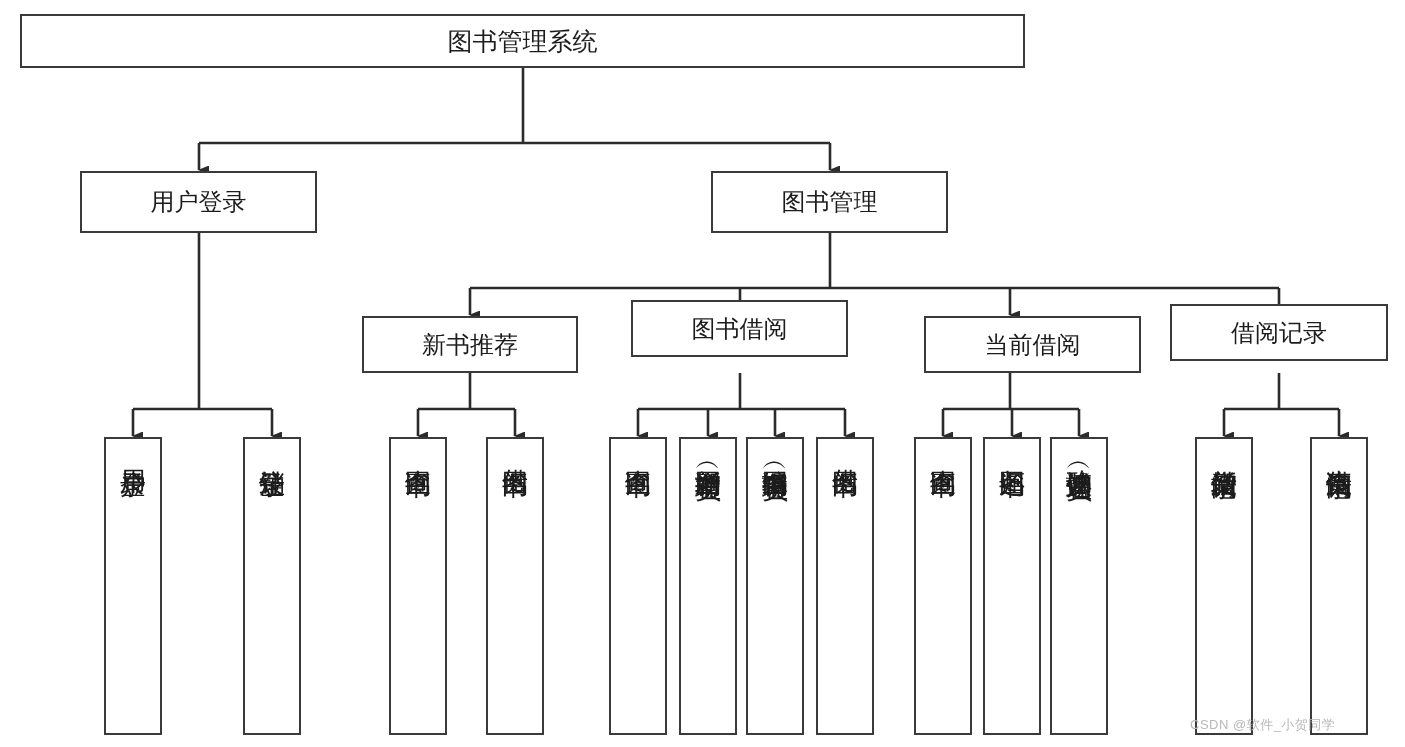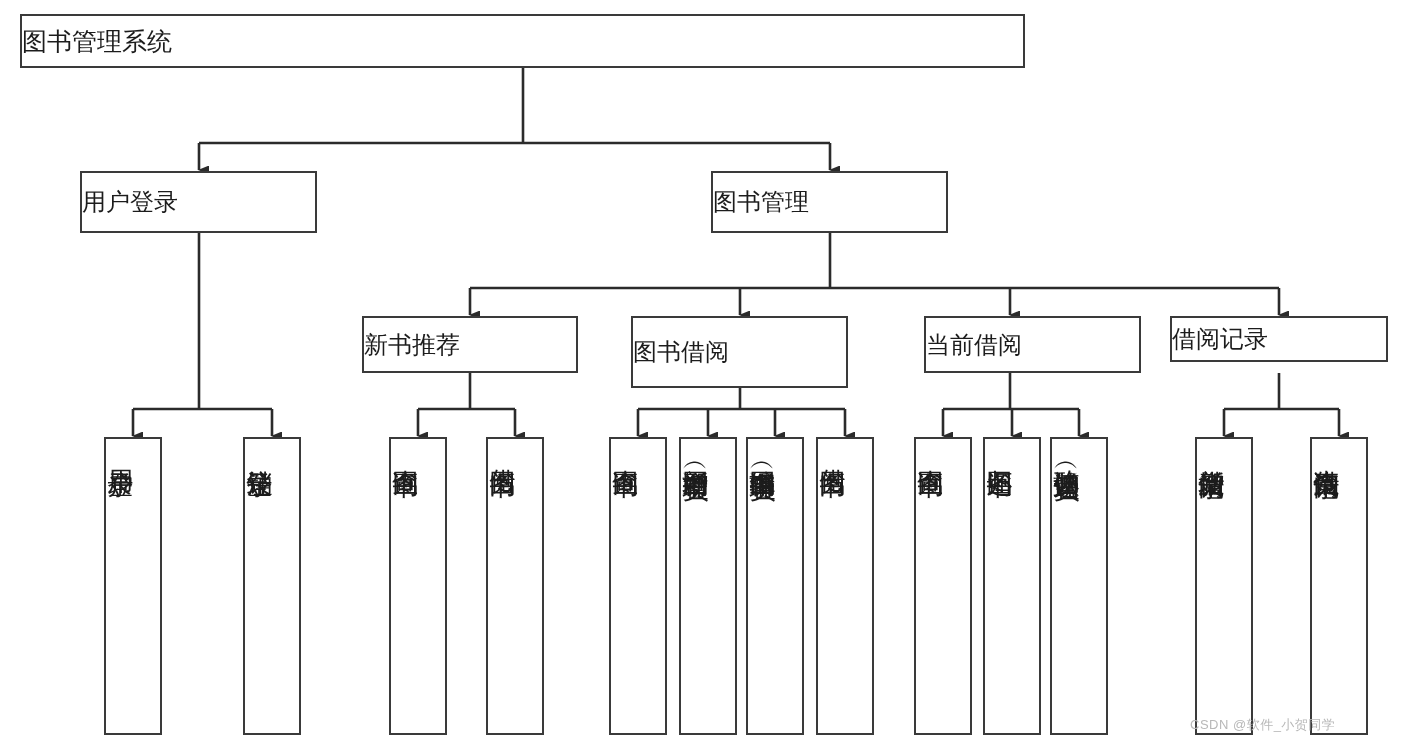--- a/index.html
+++ b/index.html
@@ -25,20 +25,21 @@
     height: 747px;
     pointer-events: none;
   }
   .node {
     position: absolute;
     box-sizing: border-box;
     background: #ffffff;
     border: 2px solid #3a3a3a;
     display: flex;
     align-items: center;
+    justify-content: center;
     color: #1c1c1c;
     z-index: 2;
   }
   .node .label {
     display: block;
     text-align: center;
     line-height: 1.15;
     white-space: nowrap;
   }
   .node.root .label { font-size: 25px; }
@@ -119,27 +120,27 @@
       </div>
       <div class="node l1" style="left: 80px; top: 171px; width: 237px; height: 62px;">
         <span class="label">用户登录</span>
       </div>
       <div class="node l1" style="left: 711px; top: 171px; width: 237px; height: 62px;">
         <span class="label">图书管理</span>
       </div>
       <div class="node l2" style="left: 362px; top: 316px; width: 216px; height: 57px;">
         <span class="label">新书推荐</span>
       </div>
-      <div class="node l2" style="left: 631px; top: 316px; width: 217px; height: 72px;">
+      <div class="node l2" style="left: 631px; top: 300px; width: 217px; height: 57px;">
         <span class="label">图书借阅</span>
       </div>
       <div class="node l2" style="left: 924px; top: 316px; width: 217px; height: 57px;">
         <span class="label">当前借阅</span>
       </div>
-      <div class="node l2" style="left: 1170px; top: 316px; width: 218px; height: 46px;">
+      <div class="node l2" style="left: 1170px; top: 304px; width: 218px; height: 57px;">
         <span class="label">借阅记录</span>
       </div>
       <div class="node leaf" style="left: 104px; top: 437px; width: 58px; height: 298px;">
         <span class="label">用户登录</span>
       </div>
       <div class="node leaf" style="left: 243px; top: 437px; width: 58px; height: 298px;">
         <span class="label">注销登录</span>
       </div>
       <div class="node leaf" style="left: 389px; top: 437px; width: 58px; height: 298px;">
         <span class="label">查询图书</span>

